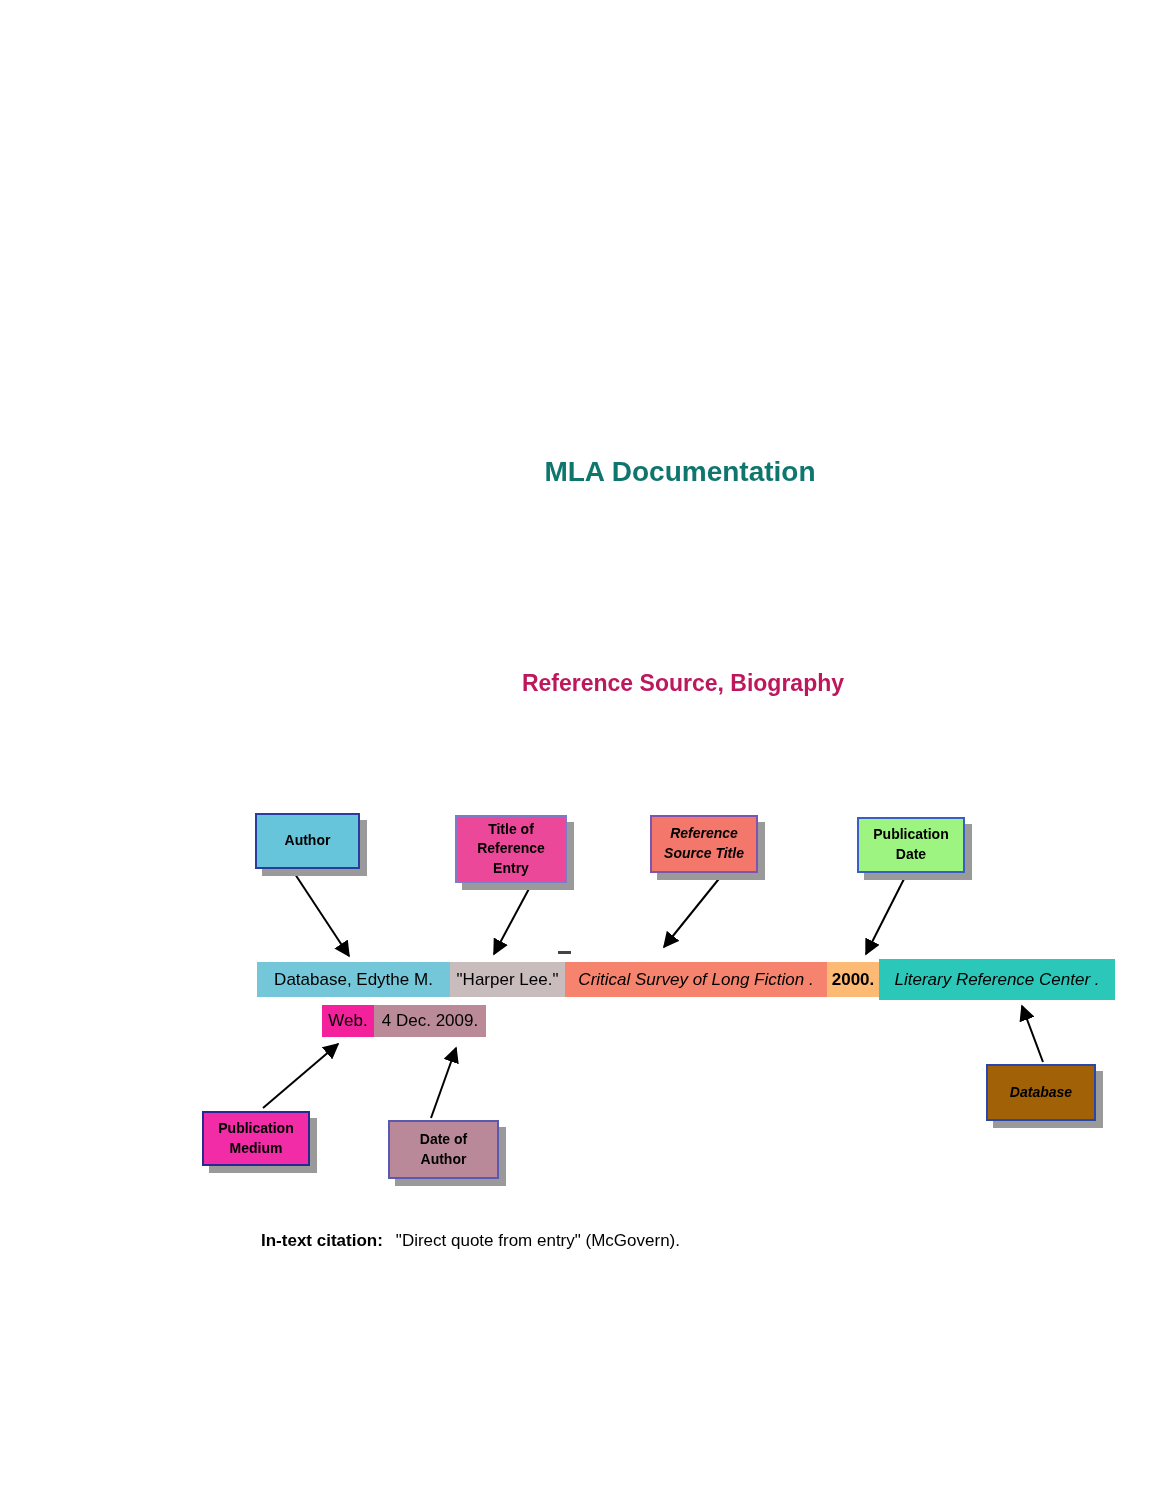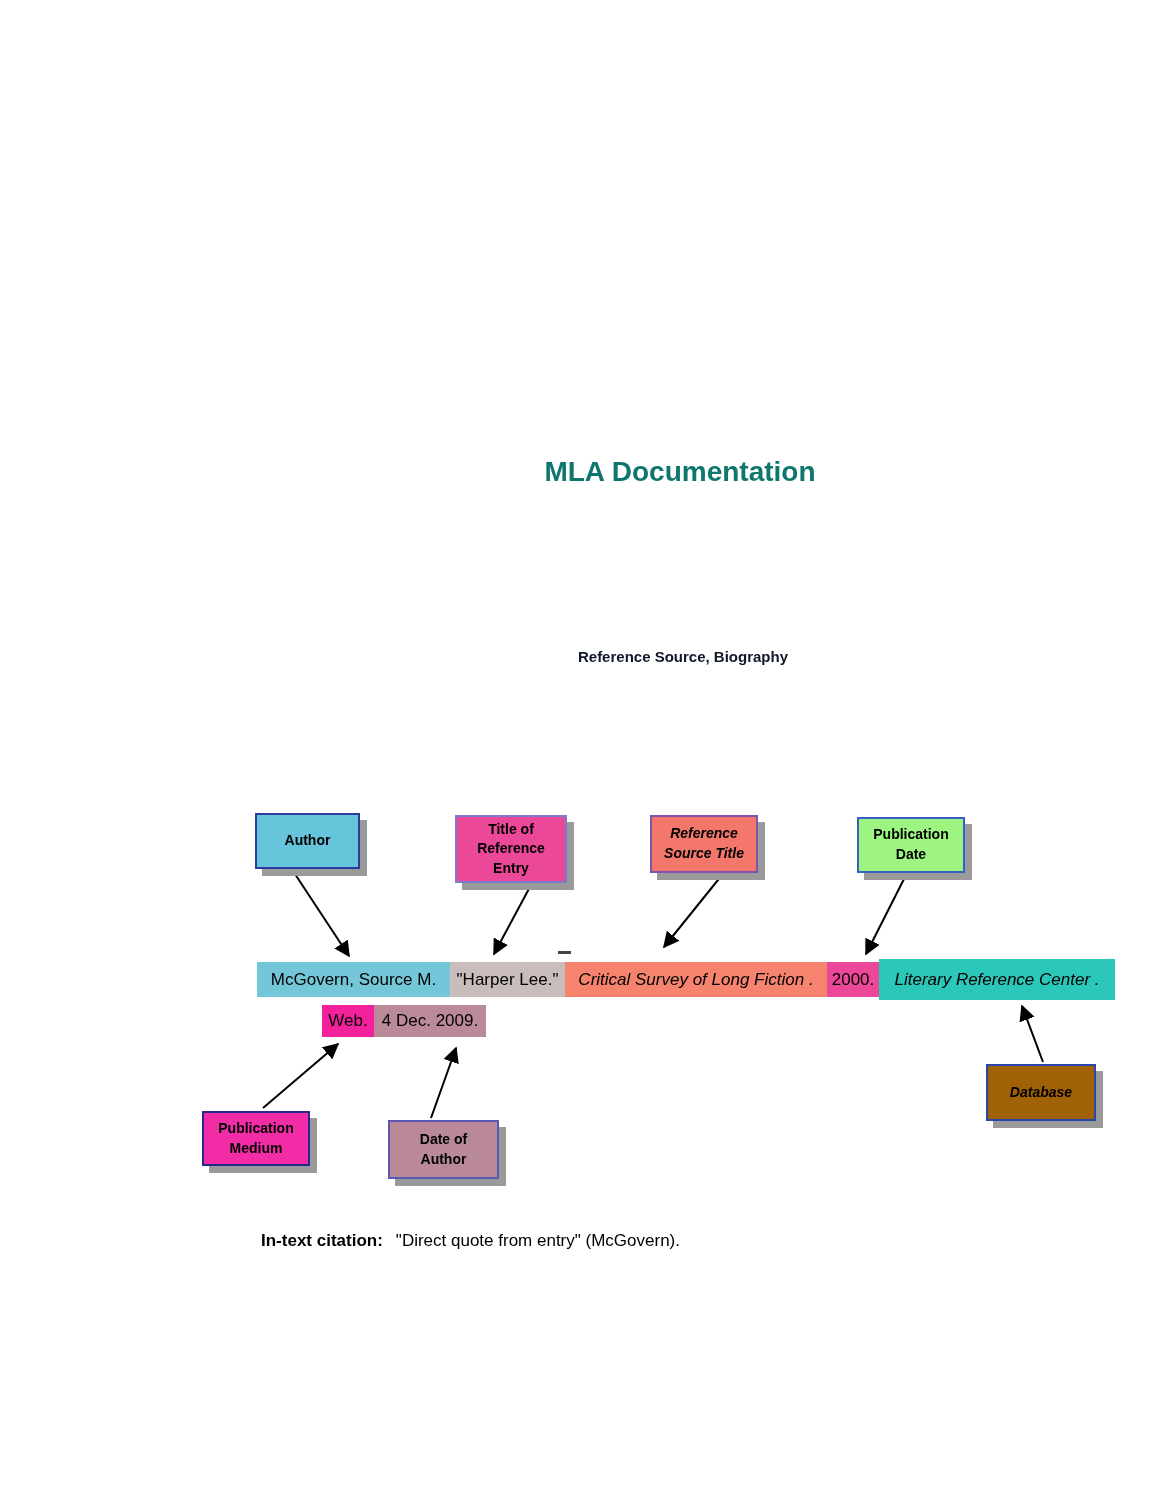--- a/index.html
+++ b/index.html
@@ -11,22 +11,22 @@
     color:#000;
     overflow:hidden;
   }
   
   .title-block{
     position:absolute;left:340px;top:452px;width:680px;
     text-align:center;font-weight:bold;font-size:28px;line-height:40px;
     color:#0f766e;
   }
   .subtitle{
-    position:absolute;left:343px;top:648px;width:680px;
-    text-align:center;font-weight:bold;font-size:15px;color:#0f172a;
+    position:absolute;left:343px;top:670px;width:680px;
+    text-align:center;font-weight:bold;font-size:23px;color:#be185d;
   }
   
   .lbox{
     position:absolute;
     border:2px solid #333;
     box-shadow:7px 7px 0 #9a9a9a;
     display:flex;align-items:center;justify-content:center;
     text-align:center;
     font-weight:bold;font-size:14px;line-height:1.4;
     white-space:pre-line;
@@ -107,24 +107,24 @@
 Reference
 Entry</div>
 
   <div class="lbox italic box-ref-source" style="background-color: rgb(244, 119, 108); border-color: rgb(125, 85, 174);">Reference
 Source Title</div>
 
   <div class="lbox box-pub-date" style="background-color: rgb(157, 244, 128); border-color: rgb(58, 95, 196);">Publication
 Date</div>
 
   <div class="cite-row cite-row-1">
-    <span class="seg seg-1" style="background-color: rgb(116, 199, 216);">McGovern, Source M.</span>
+    <span class="seg seg-1" style="background-color: rgb(116, 199, 216);">Database, Edythe M.</span>
     <span class="seg seg-2" style="background-color: rgb(201, 188, 189);">"Harper Lee."</span>
     <span class="seg seg-3 italic" style="background-color: rgb(245, 131, 110);">Critical Survey of Long Fiction .</span>
-    <span class="seg seg-4" style="background-color: #ec4899;">2000.</span>
+    <span class="seg seg-4" style="background-color: #fdba74; font-weight: bold;">2000.</span>
     <span class="seg seg-5 italic" style="background-color: rgb(43, 199, 184);">Literary Reference Center .</span>
   </div>
 
   <div class="stray-mark"></div>
 
   <div class="cite-row cite-row-2">
     <span class="seg seg-6" style="background-color: rgb(243, 33, 155);">Web.</span>
     <span class="seg seg-7" style="background-color: rgb(186, 138, 152);">4 Dec. 2009.</span>
   </div>
 

